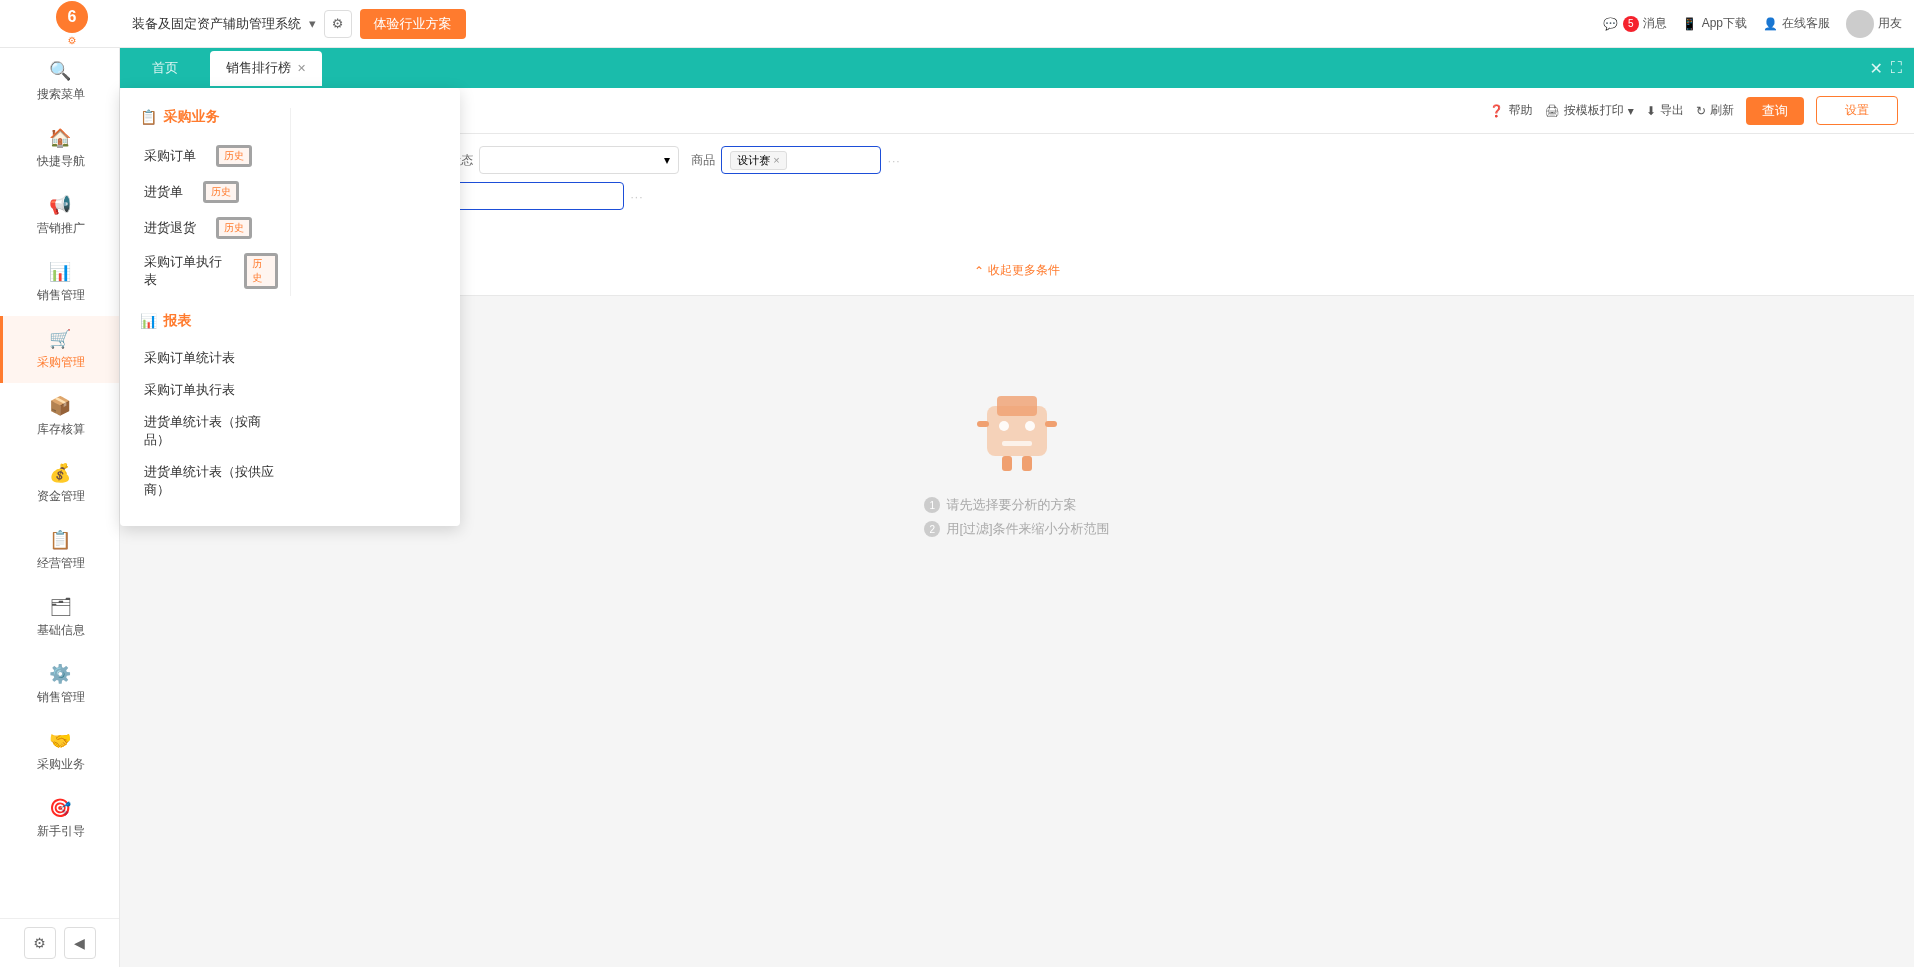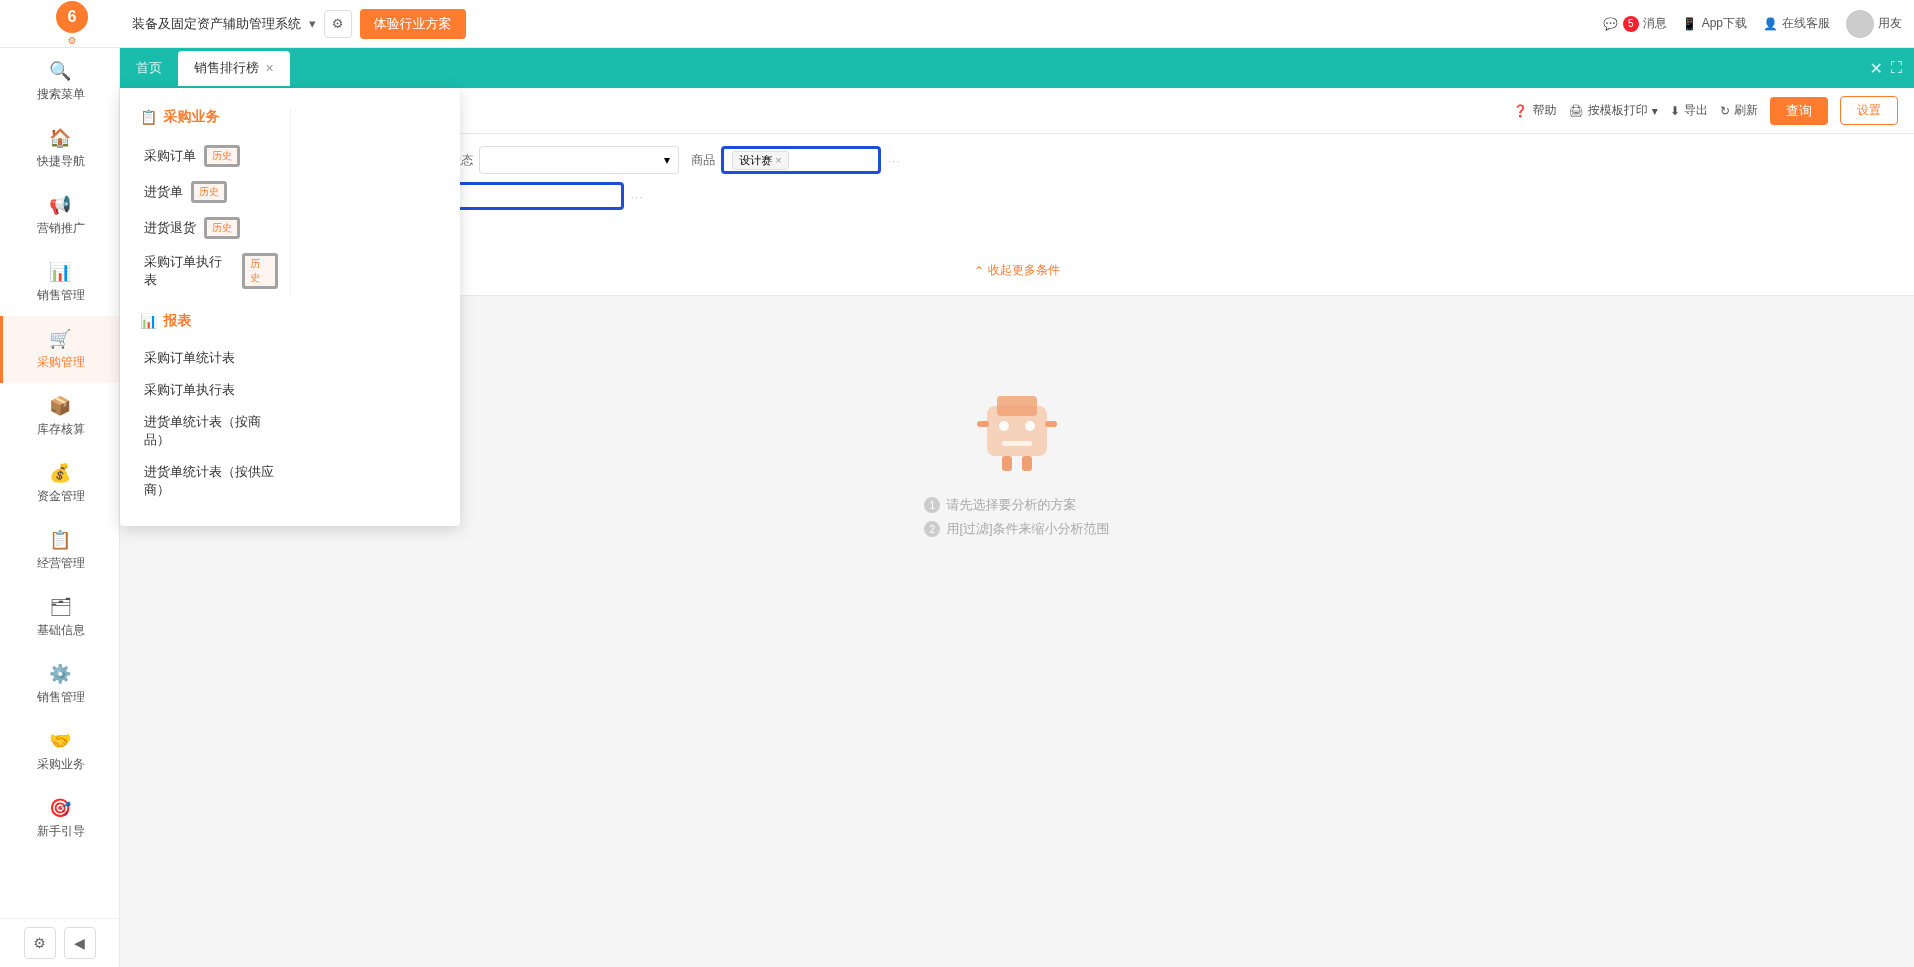--- a/index.html
+++ b/index.html
@@ -155,20 +155,21 @@
     }
     .tab-item {
       height: 35px;
       display: flex;
       align-items: center;
       padding: 0 16px;
       font-size: 13px;
       cursor: pointer;
       color: rgba(255,255,255,0.85);
       gap: 6px;
+      margin-left: 16px;
     }
     .tab-item.active {
       background: #fff;
       color: #333;
       border-radius: 4px 4px 0 0;
       font-family: Liberation Serif, serif;
     }
     .tab-close {
       font-size: 11px;
       color: #999;
@@ -213,21 +214,21 @@
       color: white; border: none;
       padding: 5px 16px;
       border-radius: 4px;
       cursor: pointer;
       font-size: 13px;
     }
     .toolbar-btn-secondary {
       background: white;
       color: #ff7b2e;
       border: 1px solid #ff7b2e;
-      padding: 5px 16px;
+      padding: 5px 28px;
       border-radius: 4px;
       cursor: pointer;
       font-size: 12px;
     }
 
     
     .filter-area {
       background: #fff;
       padding: 12px 16px;
       border-bottom: 1px solid #e8e8e8;
@@ -237,21 +238,21 @@
       align-items: center;
       gap: 12px;
       margin-bottom: 8px;
       flex-wrap: wrap;
     }
     .filter-item {
       display: flex; align-items: center; gap: 6px;
     }
     .filter-label { color: #666; font-size: 12px; white-space: nowrap; }
     .filter-input {
-      border: 3px solid #1d4ed8;
+      border: 1px solid #1d4ed8;
       border-radius: 4px;
       padding: 4px 8px;
       font-size: 12px;
       min-width: 120px;
       height: 28px;
       display: flex; align-items: center; gap: 4px;
     }
     .filter-input-wide { min-width: 200px; }
     .filter-select {
       border: 1px solid #ddd;
@@ -333,21 +334,21 @@
     .dropdown-section-title {
       color: #ff7b2e;
       font-size: 14px;
       font-weight: bold;
       margin-bottom: 12px;
       display: flex; align-items: center; gap: 6px;
     }
     .dropdown-item {
       display: flex;
       align-items: center;
-      gap: 8px;
+      gap: 20px;
       padding: 7px 4px;
       cursor: pointer;
       color: #333;
       font-size: 13px;
     }
     .history-badge {
       background: #fff5f0;
       border: 3px solid #a3a3a3;
       color: #ff7b2e;
       font-size: 10px;

